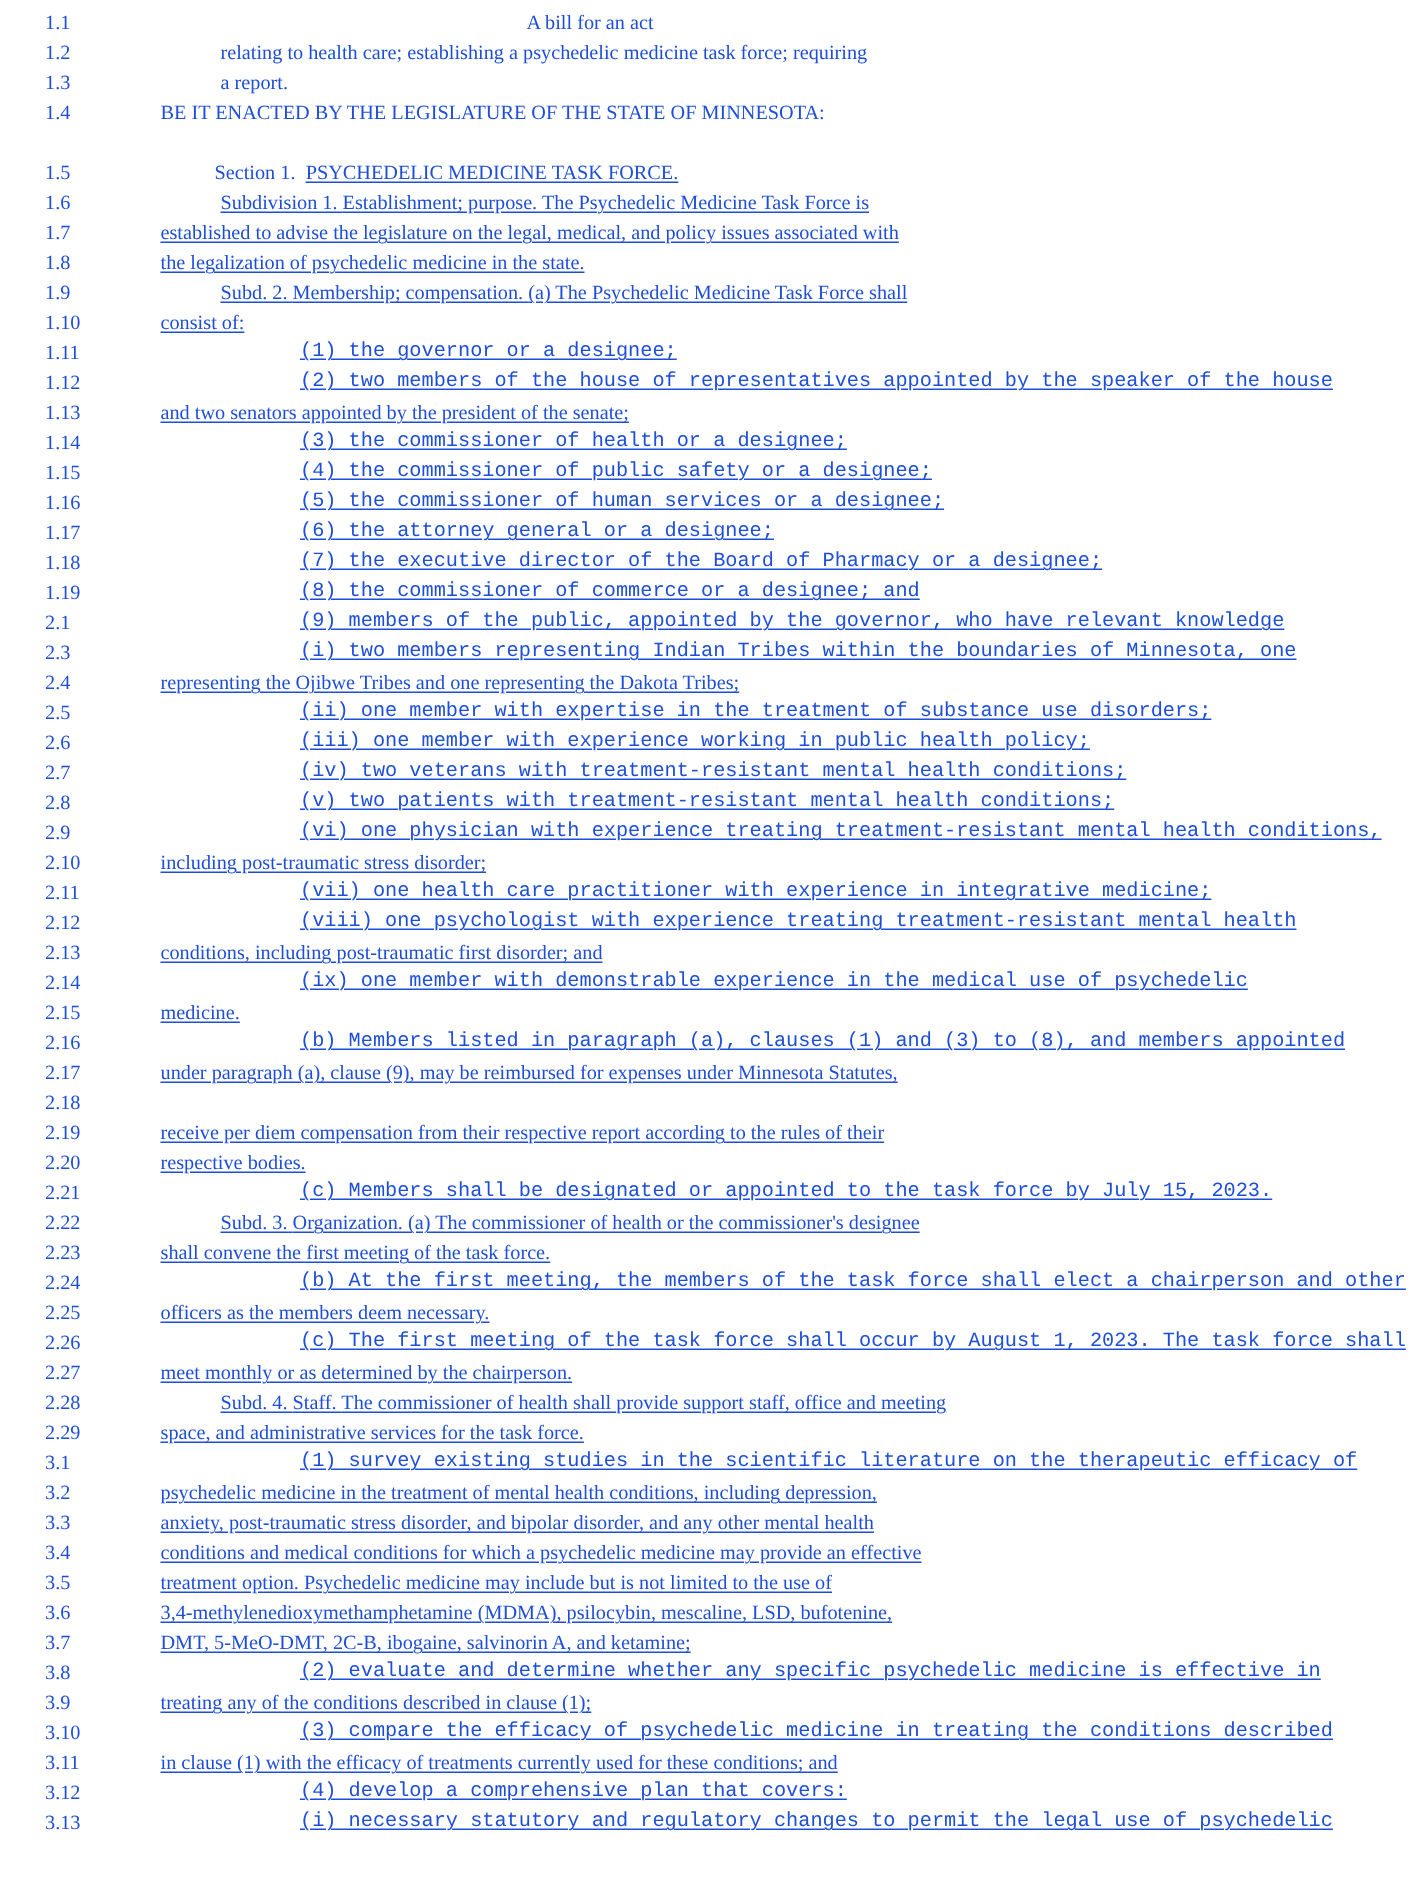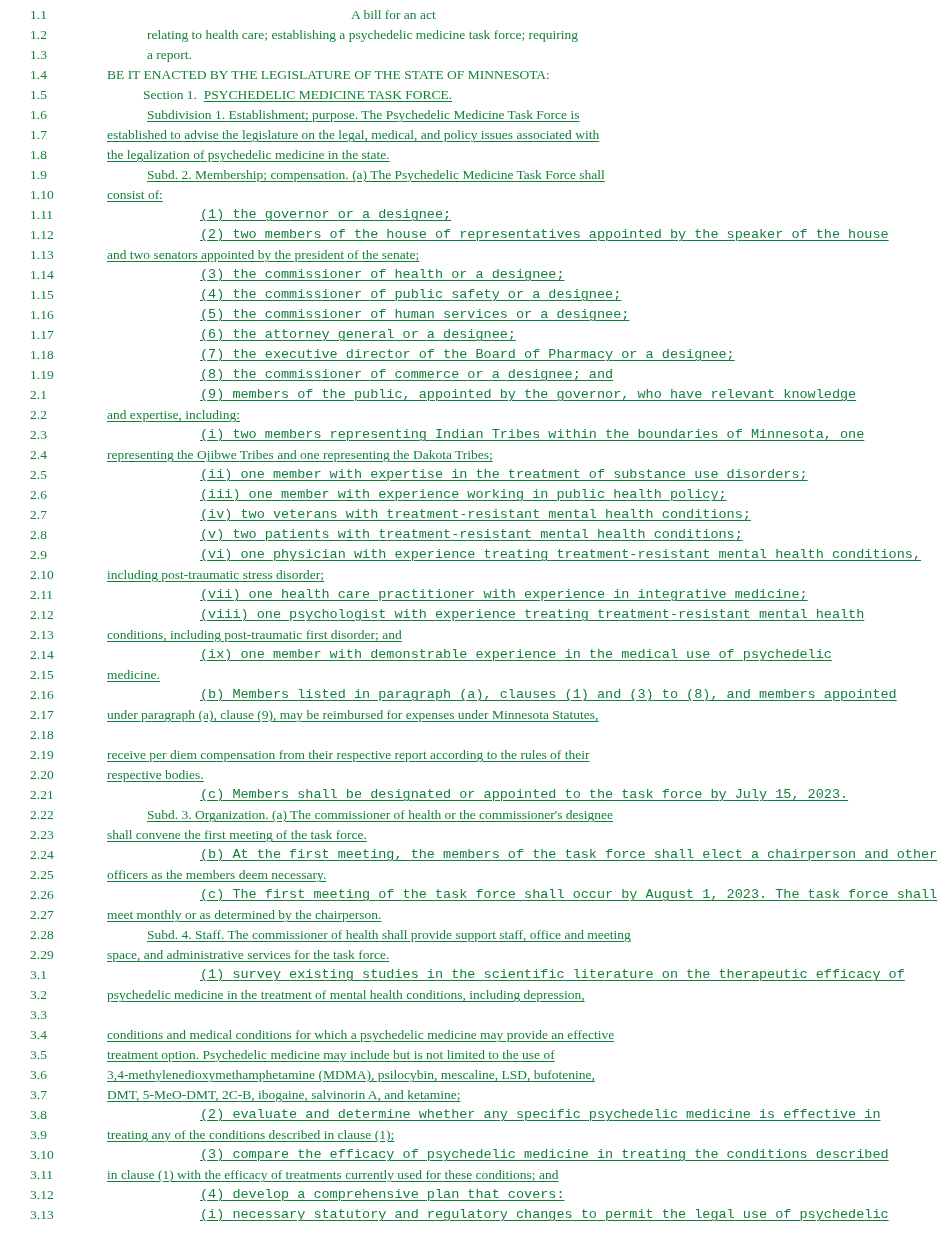--- a/index.html
+++ b/index.html
@@ -6,33 +6,33 @@
     margin: 0;
     padding: 0;
     background: #ffffff;
   }
   .page {
     position: relative;
     width: 941px;
     height: 1251px;
     overflow: hidden;
     background: #ffffff;
-    color: #15803d;
+    color: #1d4ed8;
     font-family: "Liberation Serif", "DejaVu Serif", serif;
     font-size: 13.5px;
     padding-top: 5px;
     box-sizing: border-box;
   }
   .line {
     position: relative;
     height: 20px;
     line-height: 20px;
     white-space: nowrap;
   }
-  .line.gap { }
+  .line.gap { margin-top: 20px; }
   .num {
     position: absolute;
     left: 30px;
     top: 0;
   }
   .text {
     position: absolute;
     top: 0;
     white-space: pre;
   }
@@ -122,24 +122,20 @@
     </div>
     <div class="line">
       <span class="num">1.19</span>
       <span class="text ind-clause"><span class="u">(8) the commissioner of commerce or a designee; and</span></span>
     </div>
     <div class="line">
       <span class="num">2.1</span>
       <span class="text ind-clause"><span class="u">(9) members of the public, appointed by the governor, who have relevant knowledge</span></span>
     </div>
     <div class="line">
-      <span class="num">2.2</span>
-      <span class="text ind-flush"><span class="u">and expertise, including:</span></span>
-    </div>
-    <div class="line">
       <span class="num">2.3</span>
       <span class="text ind-clause"><span class="u">(i) two members representing Indian Tribes within the boundaries of Minnesota, one</span></span>
     </div>
     <div class="line">
       <span class="num">2.4</span>
       <span class="text ind-flush"><span class="u">representing the Ojibwe Tribes and one representing the Dakota Tribes;</span></span>
     </div>
     <div class="line">
       <span class="num">2.5</span>
       <span class="text ind-clause"><span class="u">(ii) one member with expertise in the treatment of substance use disorders;</span></span>
@@ -242,20 +238,21 @@
     <div class="line">
       <span class="num">3.1</span>
       <span class="text ind-clause"><span class="u">(1) survey existing studies in the scientific literature on the therapeutic efficacy of</span></span>
     </div>
     <div class="line">
       <span class="num">3.2</span>
       <span class="text ind-flush"><span class="u">psychedelic medicine in the treatment of mental health conditions, including depression,</span></span>
     </div>
     <div class="line">
       <span class="num">3.3</span>
+      <span class="text ind-flush"><span class="u">anxiety, post-traumatic stress disorder, and bipolar disorder, and any other mental health</span></span>
     </div>
     <div class="line">
       <span class="num">3.4</span>
       <span class="text ind-flush"><span class="u">conditions and medical conditions for which a psychedelic medicine may provide an effective</span></span>
     </div>
     <div class="line">
       <span class="num">3.5</span>
       <span class="text ind-flush"><span class="u">treatment option. Psychedelic medicine may include but is not limited to the use of</span></span>
     </div>
     <div class="line">

